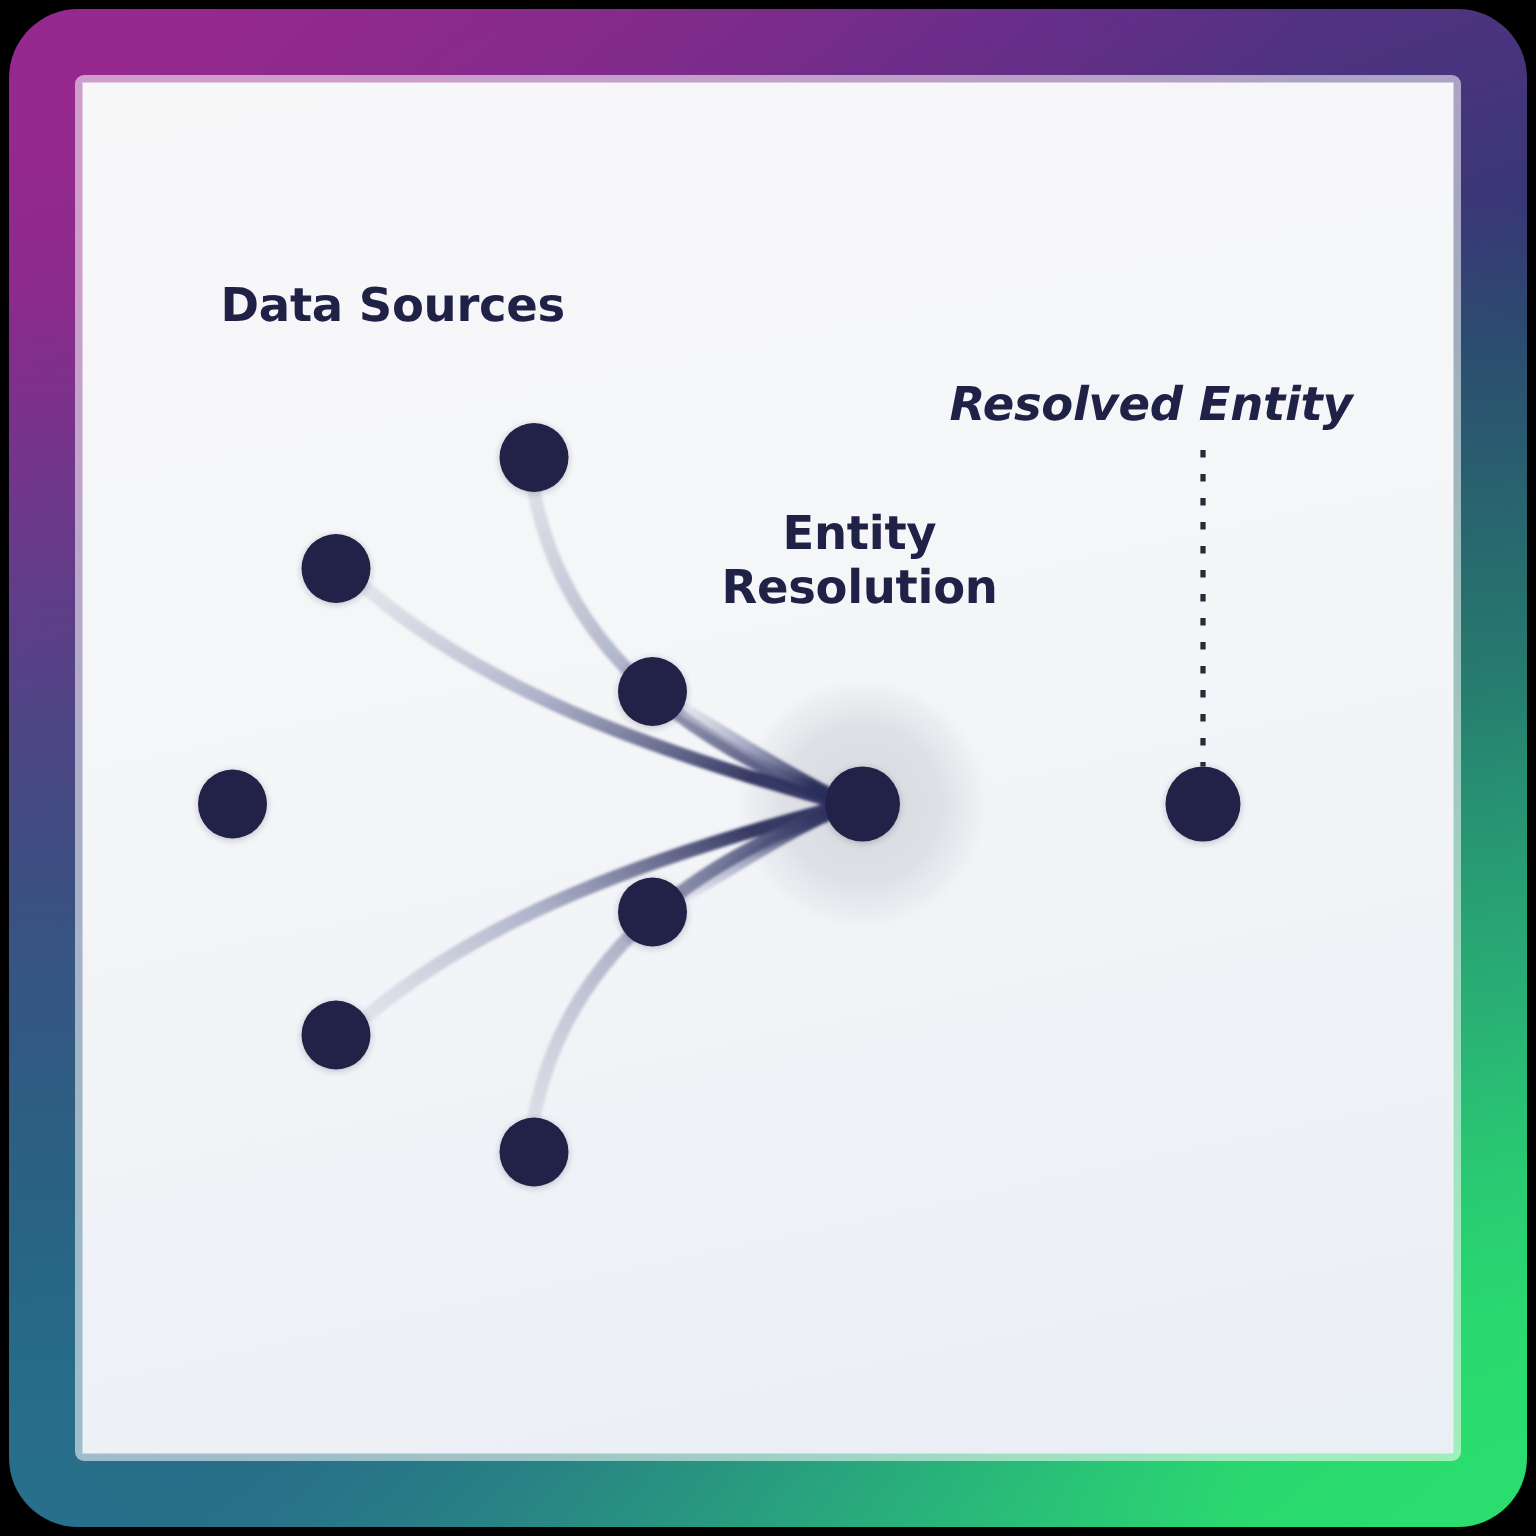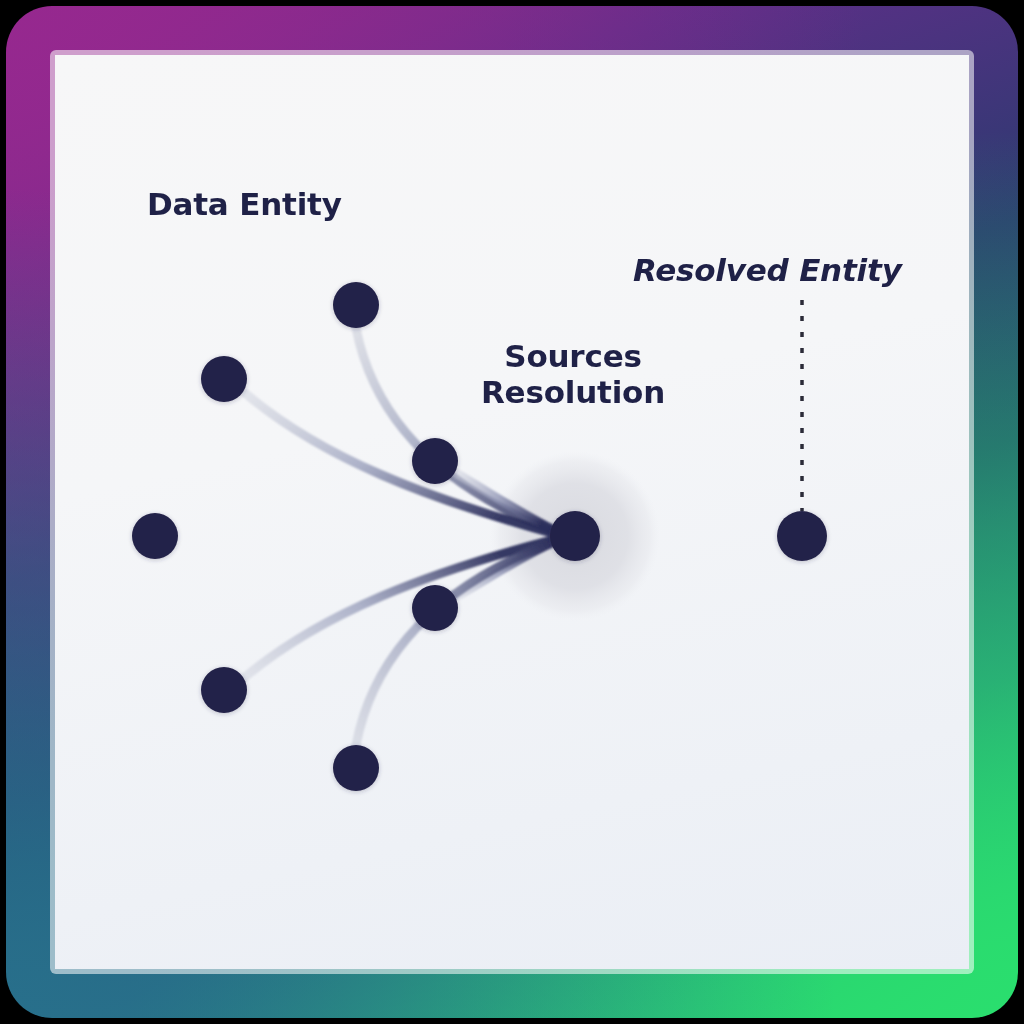--- a/index.html
+++ b/index.html
@@ -199,21 +199,21 @@
           <circle cx="380" cy="553" r="23" fill="#232148"></circle>
           <circle cx="169" cy="635" r="23" fill="#232148"></circle>
           <circle cx="301" cy="713" r="23" fill="#232148"></circle>
         </g>
 
         <circle cx="520" cy="481" r="25" fill="#232148" filter="url(#softNode)"></circle>
 
         <circle cx="747" cy="481" r="25" fill="#232148" filter="url(#softNode)"></circle>
       </svg>
 
-      <div class="label label-data-sources">Data Entity</div>
-
-      <div class="label label-entity-resolution">Sources Resolution</div>
+      <div class="label label-data-sources">Data Sources</div>
+
+      <div class="label label-entity-resolution">Entity Resolution</div>
 
       <div class="label label-resolved-entity">Resolved Entity</div>
 
     </div>
   </div>
 </div>
 
 </body></html>

